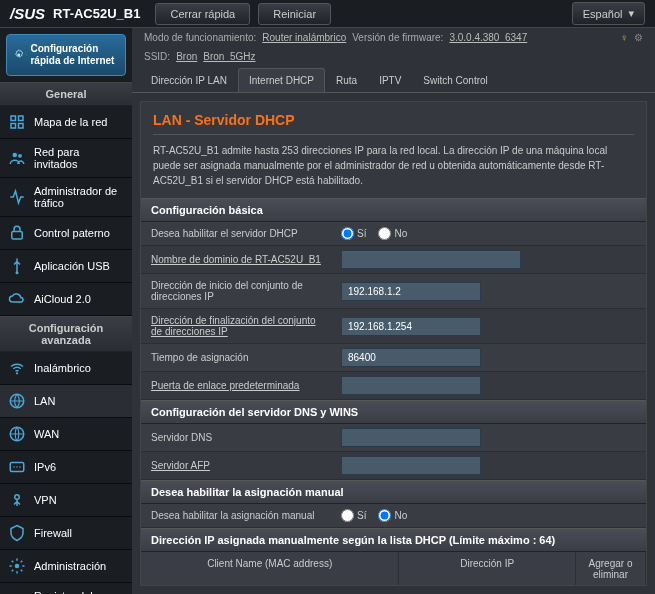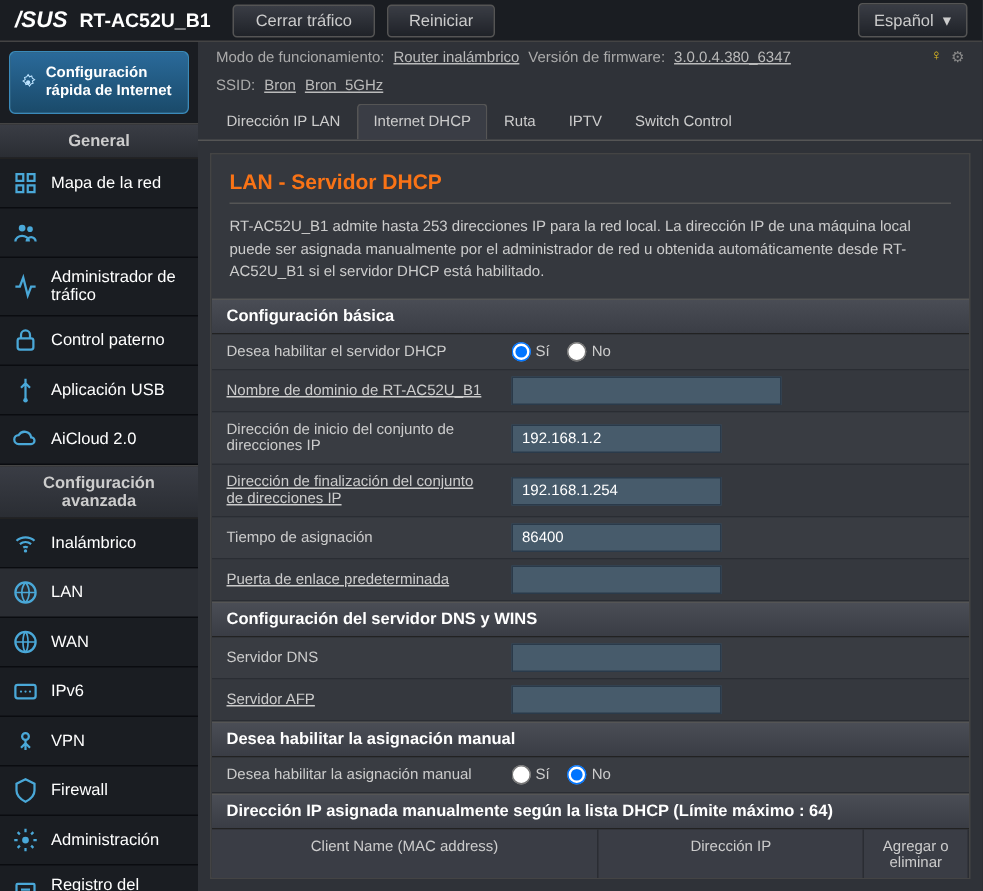--- a/index.html
+++ b/index.html
@@ -50,21 +50,21 @@
 .col-client { flex: 1.5; }
 .col-ip { flex: 1; }
 .col-act { width: 70px; }
 </style>
 </head>
 <body>
 
 <div class="top-bar">
   <span class="logo">/SUS</span>
   <span class="model">RT-AC52U_B1</span>
-  <button class="top-btn">Cerrar tráfico</button>
+  <button class="top-btn">Cerrar rápida</button>
   <button class="top-btn">Reiniciar</button>
   <span class="spacer"></span>
   <div class="lang-select">
     <span>Español</span>
     <span>▾</span>
   </div>
 </div>
 
 <div class="main">
   <div class="sidebar">
@@ -82,20 +82,21 @@
             <path d="M4 4h6v6H4zM14 4h6v6h-6zM4 14h6v6H4zM14 14h6v6h-6z" fill="none" stroke="#4aa8d8" stroke-width="2"></path>
           </svg>
           <span>Mapa de la red</span>
         </div>
         <div class="nav-item">
           <svg class="nav-icon" viewBox="0 0 24 24">
             <circle cx="9" cy="8" r="3"></circle>
             <circle cx="16" cy="9" r="2.5"></circle>
             <path d="M3 20c0-3 3-5 6-5s6 2 6 5M13 20c0-2 2-4 4-4s4 2 4 4" fill="none" stroke="#4aa8d8" stroke-width="2"></path>
           </svg>
+          <span>Red para invitados</span>
         </div>
         <div class="nav-item">
           <svg class="nav-icon" viewBox="0 0 24 24">
             <path d="M3 12h4l3-8 4 16 3-8h4" fill="none" stroke="#4aa8d8" stroke-width="2"></path>
           </svg>
           <span>Administrador de tráfico</span>
         </div>
         <div class="nav-item">
           <svg class="nav-icon" viewBox="0 0 24 24">
             <rect x="5" y="10" width="14" height="10" rx="2" fill="none" stroke="#4aa8d8" stroke-width="2"></rect>

